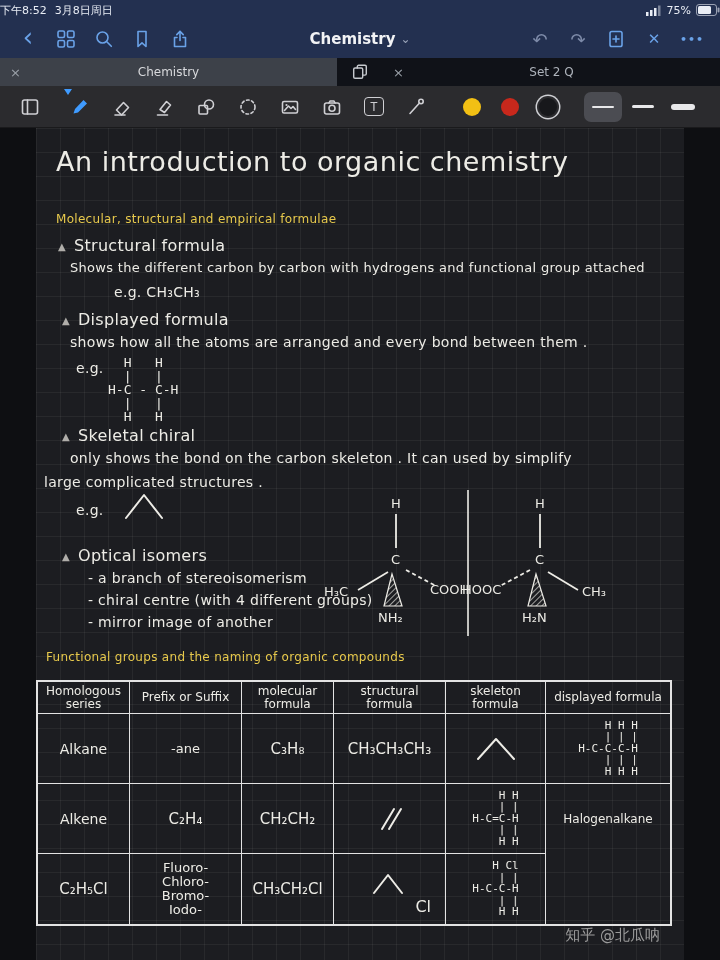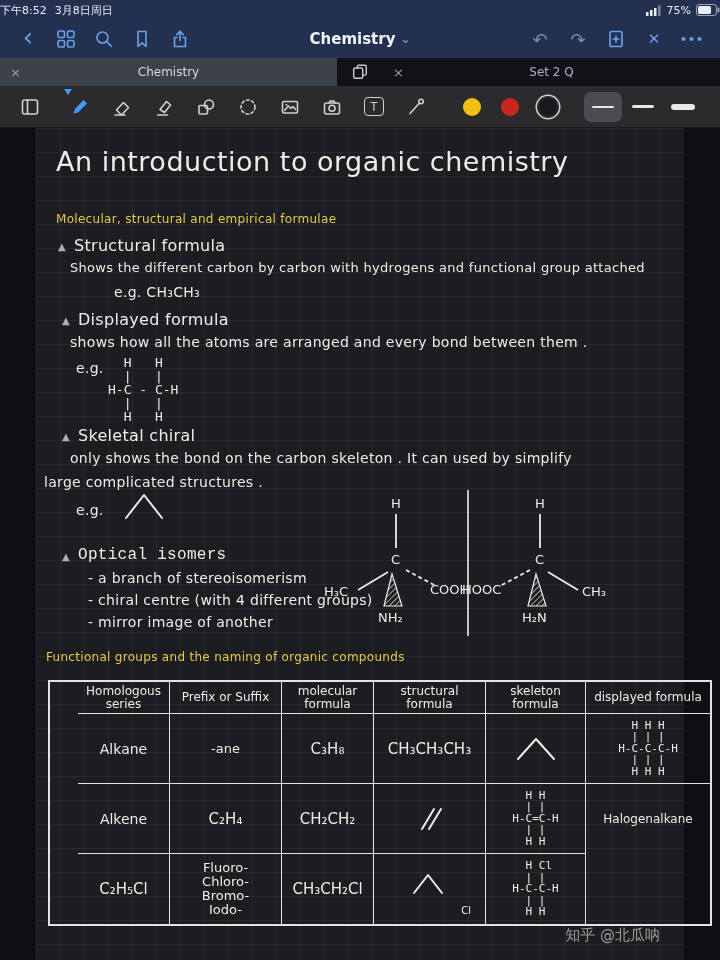--- a/index.html
+++ b/index.html
@@ -87,40 +87,39 @@
   .sub-title { font-size:16px; }
   .body-line { font-size:13px; }
   .bullet { font-size:10px; color:#b0aeaa; }
   .diagram-pre { position:absolute; font-family:"DejaVu Sans Mono",monospace; color:#edece6; font-size:13px; line-height:13.5px; white-space:pre; }
   .sk { stroke:#edece6; fill:none; stroke-width:2; stroke-linecap:round; stroke-linejoin:round; position:absolute; }
   .mirror { position:absolute; left:282px; top:356px; width:330px; height:160px; }
   .mirror svg { position:absolute; left:0; top:0; }
   .mlabel { position:absolute; color:#edece6; font-size:13px; white-space:nowrap; }
   
   .ftable {
-    position:absolute; left:12px; top:552px;
+    position:absolute; left:0; top:552px;
     display:grid; grid-template-columns:92px 112px 92px 112px 100px 124px;
     grid-template-rows:32px 70px 70px 70px;
     border:2px solid #e3e3e3;
-    padding-left:28px;
   }
   .cell {
     border-right:1.6px solid #e3e3e3; border-bottom:1.6px solid #e3e3e3;
     display:flex; align-items:center; justify-content:center; text-align:center;
     color:#edece6; position:relative; overflow:hidden;
   }
   .cell:nth-child(6n) { border-right:0; }
   .cell.lastrow { border-bottom:0; }
   .hcell { font-size:12px; line-height:13px; white-space:normal; padding:1px 2px; }
   .name-cell { font-size:14px; }
   .name-small { font-size:12px; }
   .prefix-cell { font-size:13px; white-space:pre-line; line-height:14px; }
   .formula-cell { font-size:15px; }
-  .disp-pre { font-family:"DejaVu Sans Mono",monospace; font-size:11px; line-height:11.5px; white-space:pre; text-align:left; }
-  .cl-label { position:absolute; right:14px; bottom:8px; font-size:10px; color:#edece6; }
+  .disp-pre { font-family:"DejaVu Sans Mono",monospace; font-size:11px; line-height:11.5px; white-space:pre; text-align:right; }
+  .cl-label { position:absolute; right:14px; bottom:8px; font-size:16px; color:#edece6; }
   .watermark { position:absolute; right:24px; top:798px; color:#9b9b9b; font-size:15px; }
 </style>
 </head>
 <body>
 
 <div class="screen">
 
   <header class="topbar">
     <div class="statusbar">
       <div class="sb-left">
@@ -329,21 +328,21 @@
       <span class="hw bullet" style="left:26px; top:303px;">▲</span>
       <div class="hw sub-title" style="left:42px; top:298px;">Skeletal chiral</div>
       <div class="hw body-line" style="left:34px; top:322px; font-size:14px;">only shows the bond on the carbon skeleton . It can used by simplify</div>
       <div class="hw body-line" style="left:8px; top:346px; font-size:14px;">large complicated structures .</div>
       <div class="hw body-line" style="left:40px; top:374px; font-size:14px;">e.g.</div>
       <svg class="sk" style="left:86px; top:362px;" width="52" height="32" viewBox="0 0 52 32">
         <polyline points="4,28 22,5 40,28"></polyline>
       </svg>
 
       <span class="hw bullet" style="left:26px; top:423px;">▲</span>
-      <div class="hw sub-title" style="left:42px; top:418px;font-family:Liberation Mono, monospace;">Optical isomers</div>
+      <div class="hw sub-title" style="left:42px; top:418px;">Optical isomers</div>
       <div class="hw body-line" style="left:52px; top:442px; font-size:14px;">- a branch of stereoisomerism</div>
       <div class="hw body-line" style="left:52px; top:464px; font-size:14px;">- chiral centre (with 4 different groups)</div>
       <div class="hw body-line" style="left:52px; top:486px; font-size:14px;">- mirror image of another</div>
 
       <div class="mirror">
         <svg width="330" height="160" viewBox="0 0 330 160">
           <defs>
             <pattern id="hat" width="4" height="4" patternUnits="userSpaceOnUse" patternTransform="rotate(45)">
               <line x1="0" y1="0" x2="0" y2="4" stroke="#edece6" stroke-width="1.3"></line>
             </pattern>

